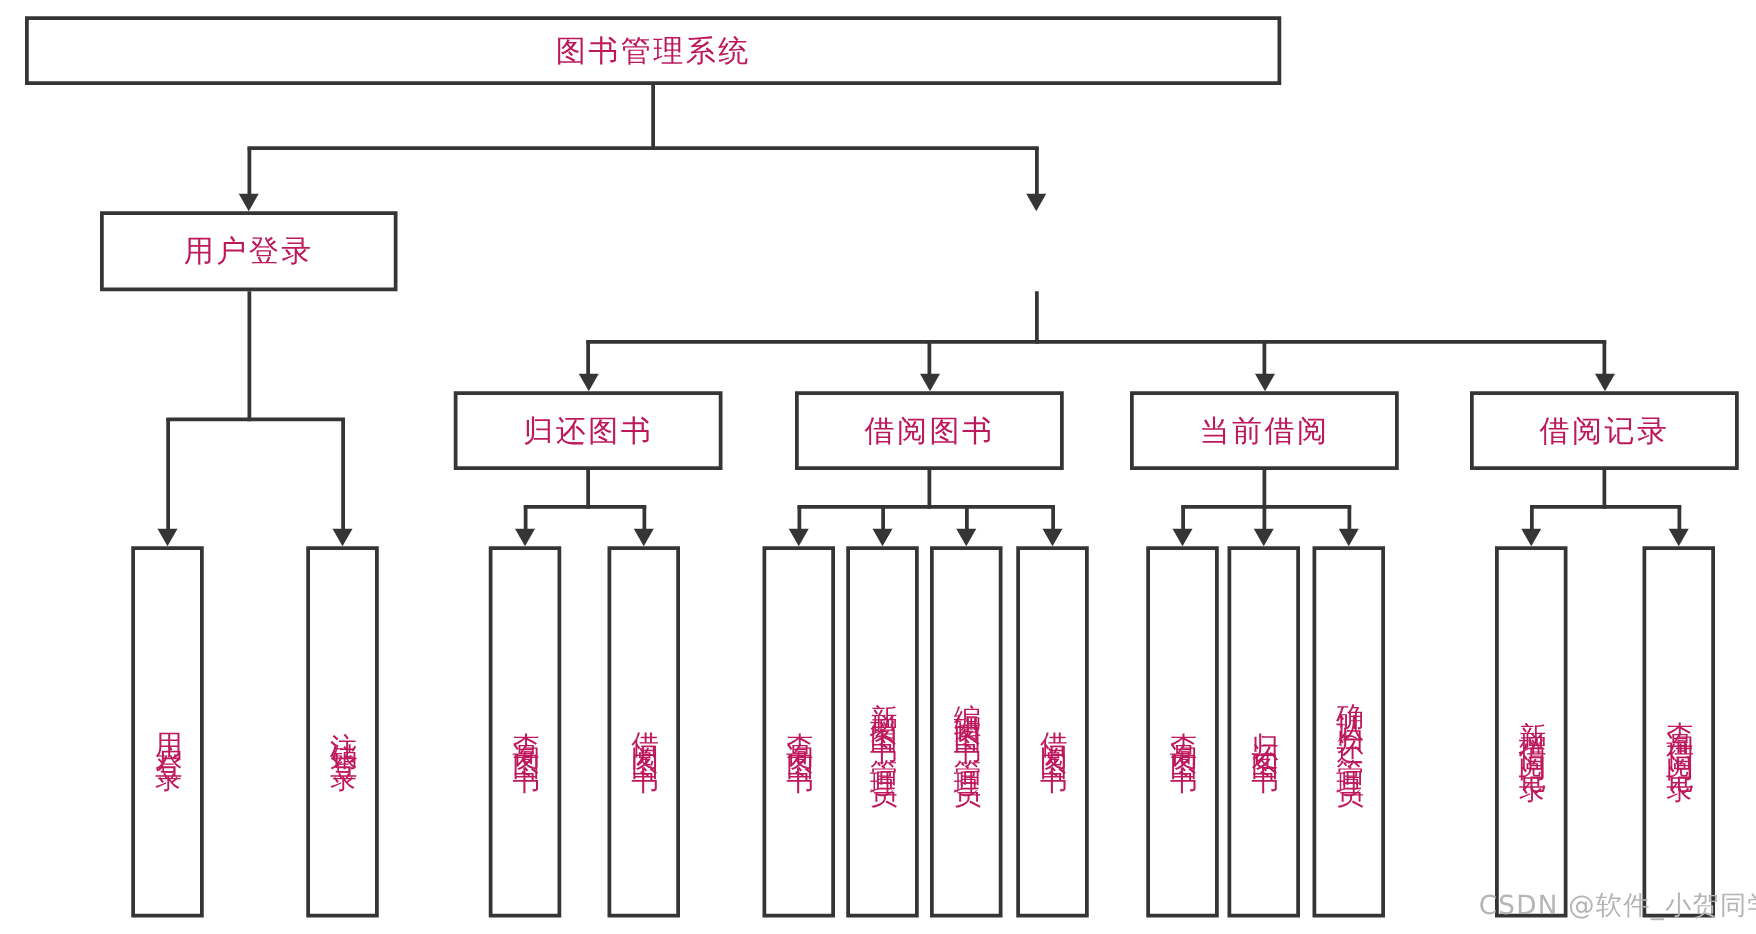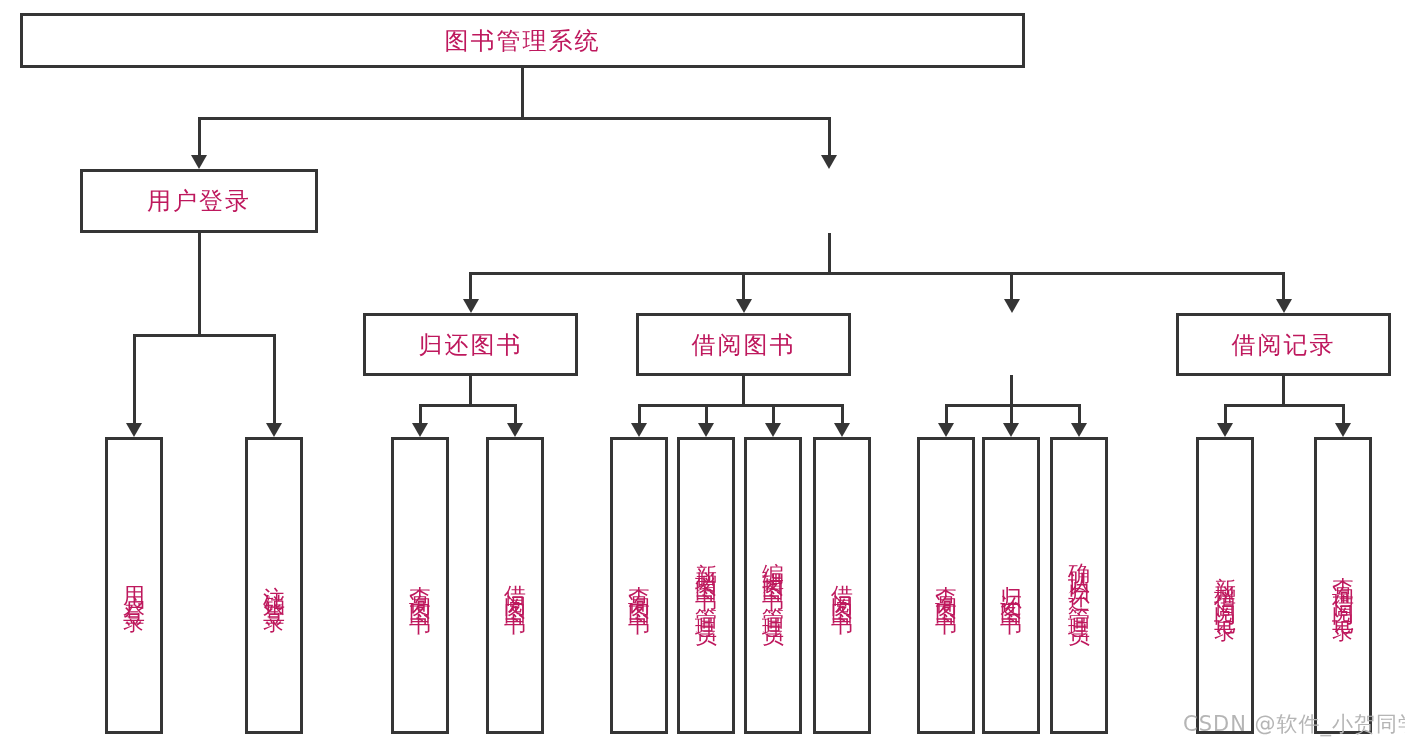--- a/index.html
+++ b/index.html
@@ -37,20 +37,23 @@
       <span class="label">图书管理系统</span>
     </div>
     <div class="node h" style="left: 80px; top: 169px; width: 238px; height: 64px;">
       <span class="label">用户登录</span>
     </div>
     <div class="node h" style="left: 363px; top: 313px; width: 215px; height: 63px;">
       <span class="label">归还图书</span>
     </div>
     <div class="node h" style="left: 636px; top: 313px; width: 215px; height: 63px;">
       <span class="label">借阅图书</span>
+    </div>
+    <div class="node h" style="left: 904px; top: 313px; width: 215px; height: 63px;">
+      <span class="label">当前借阅</span>
     </div>
     <div class="node h" style="left: 1176px; top: 313px; width: 215px; height: 63px;">
       <span class="label">借阅记录</span>
     </div>
     <div class="node v" style="left: 105px; top: 437px; width: 58px; height: 297px;">
       <span class="label">用户登录</span>
     </div>
     <div class="node v" style="left: 245px; top: 437px; width: 58px; height: 297px;">
       <span class="label">注销登录</span>
     </div>

